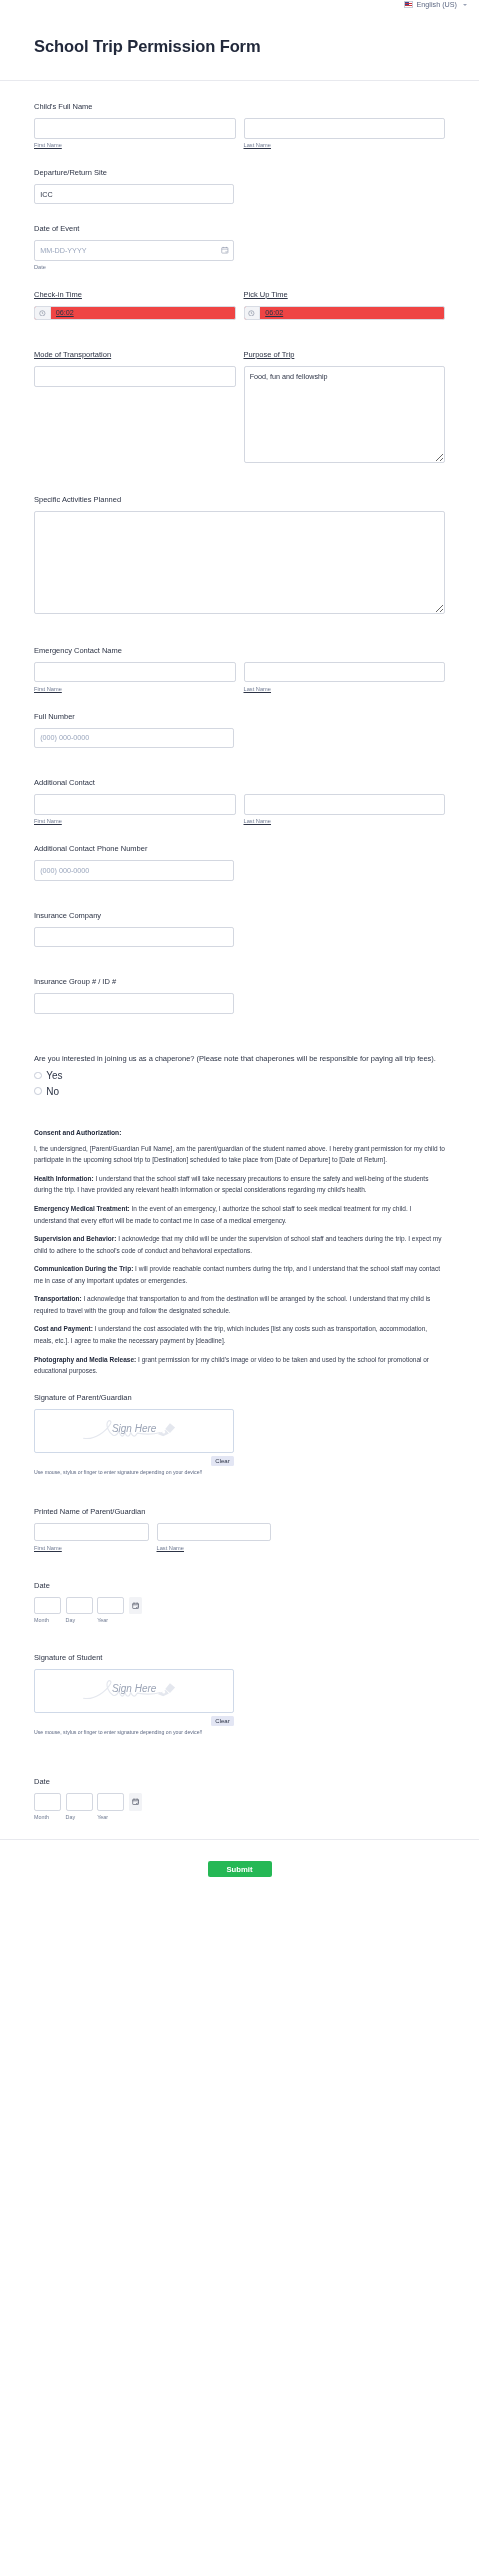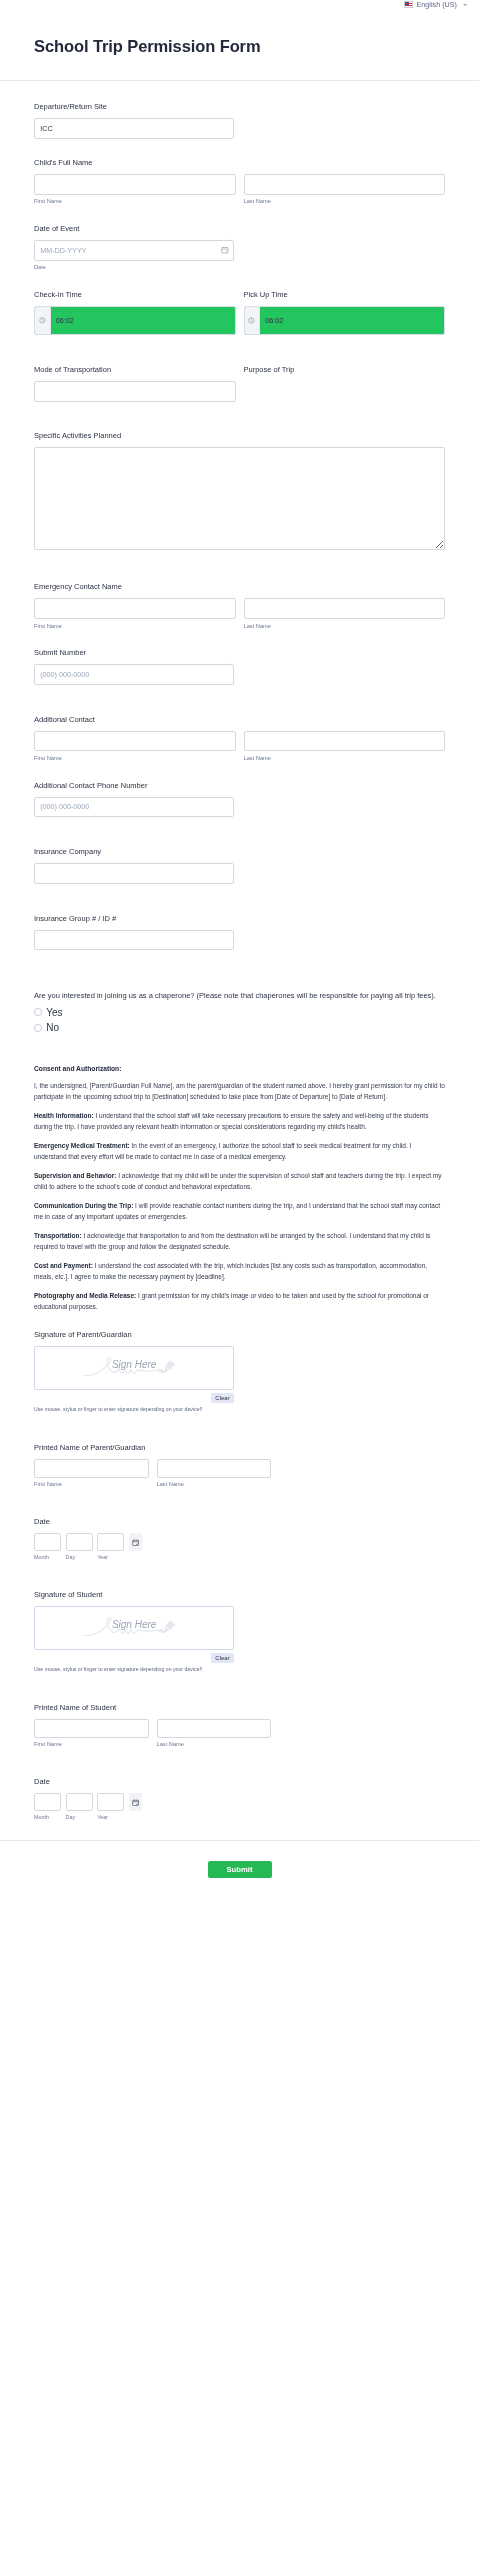--- a/index.html
+++ b/index.html
@@ -83,20 +83,21 @@
     line-height: 1.45;
   }
   .sub-label {
     font-size: 5.7px;
     color: #6f7a92;
     margin-top: 3.6px;
   }
   .row {
     display: flex;
     gap: 8px;
+    text-decoration: underline;
   }
   .col { flex: 1; min-width: 0; }
   .col-half { width: calc(50% - 5.2px); }
 
   input.txt, .txtbox {
     width: 100%;
     height: 20.6px;
     border: 0.5px solid #d3d7e0;
     border-radius: 2.1px;
     background: #fff;
@@ -127,22 +128,22 @@
     color: #8b94a9; line-height: 0;
   }
 
   
   .time-wrap {
     display: flex;
     align-items: stretch;
     border: 0.5px solid #d8dce4;
     border-radius: 2.1px;
     overflow: hidden;
-    height: 29px;
-    background: #22c55e;
+    height: 14px;
+    background: #ef4444;
   }
   .time-wrap .time-ico {
     width: 15.5px;
     background: #f3f4f7;
     border-right: 0.5px solid #e2e5ec;
     display: flex; align-items: center; justify-content: center;
     color: #6b7governor;
     color: #6b7488;
   }
   .time-wrap input {
@@ -321,37 +322,37 @@
 </div>
 
 <div class="form-header">
   <h1 class="form-title">School Trip Permission Form</h1>
 </div>
 <hr class="rule">
 
 <div class="form-body">
 
   <div class="field">
-    <div class="field-label">Departure/Return Site</div>
-    <div class="col-half">
-      <input class="txt" type="text" value="ICC" style="">
-    </div>
-  </div>
-
-  <div class="field">
     <div class="field-label">Child's Full Name</div>
     <div class="row">
       <div class="col">
         <input class="txt" type="text" value="" style="">
         <div class="sub-label">First Name</div>
       </div>
       <div class="col">
         <input class="txt" type="text" value="" style="">
         <div class="sub-label">Last Name</div>
       </div>
+    </div>
+  </div>
+
+  <div class="field">
+    <div class="field-label">Departure/Return Site</div>
+    <div class="col-half">
+      <input class="txt" type="text" value="ICC" style="">
     </div>
   </div>
 
   <div class="field">
     <div class="field-label">Date of Event</div>
     <div class="col-half">
       <div class="date-wrap">
         <input class="txt" type="text" placeholder="MM-DD-YYYY" style="">
         <span class="cal-glyph">
           <svg width="7.7" height="7.7" viewBox="0 0 16 16" fill="none" stroke="currentColor" stroke-width="1.2">
@@ -397,20 +398,21 @@
   <div class="spacer-20"></div>
 
   <div class="field">
     <div class="row">
       <div class="col">
         <div class="field-label">Mode of Transportation</div>
         <input class="txt" type="text" value="" style="">
       </div>
       <div class="col">
         <div class="field-label">Purpose of Trip</div>
+        <textarea class="ta" rows="6" style="height: 97px;">Food, fun and fellowship</textarea>
       </div>
     </div>
   </div>
 
   <div class="spacer-20"></div>
 
   <div class="field">
     <div class="field-label">Specific Activities Planned</div>
     <textarea class="ta" style="height: 103px;"></textarea>
   </div>
@@ -425,21 +427,21 @@
         <div class="sub-label">First Name</div>
       </div>
       <div class="col">
         <input class="txt" type="text" value="" style="">
         <div class="sub-label">Last Name</div>
       </div>
     </div>
   </div>
 
   <div class="field">
-    <div class="field-label">Submit Number</div>
+    <div class="field-label">Full Number</div>
     <div class="col-half">
       <input class="txt" type="text" placeholder="(000) 000-0000" style="">
     </div>
   </div>
 
   <div class="spacer-20"></div>
 
   <div class="field">
     <div class="field-label">Additional Contact</div>
     <div class="row">
@@ -592,33 +594,20 @@
       </div>
       <div class="clear-row">
         <button class="clear-btn">Clear</button>
       </div>
       <div class="sig-hint">Use mouse, stylus or finger to enter signature depending on your device!!</div>
     </div>
   </div>
 
   <div class="spacer-20"></div>
 
-  <div class="field">
-    <div class="field-label">Printed Name of Student</div>
-    <div class="row" style="max-width:237px">
-      <div class="col">
-        <input class="txt" style="height: 18.5px;" type="text" value="">
-        <div class="sub-label">First Name</div>
-      </div>
-      <div class="col">
-        <input class="txt" style="height: 18.5px;" type="text" value="">
-        <div class="sub-label">Last Name</div>
-      </div>
-    </div>
-  </div>
 
   <div class="spacer-20"></div>
 
   <div class="field">
     <div class="field-label">Date</div>
     <div class="mdy">
       <div class="mdy-cell">
         <input type="text" value="" style="">
         <div class="mdy-sub">Month</div>
       </div>

